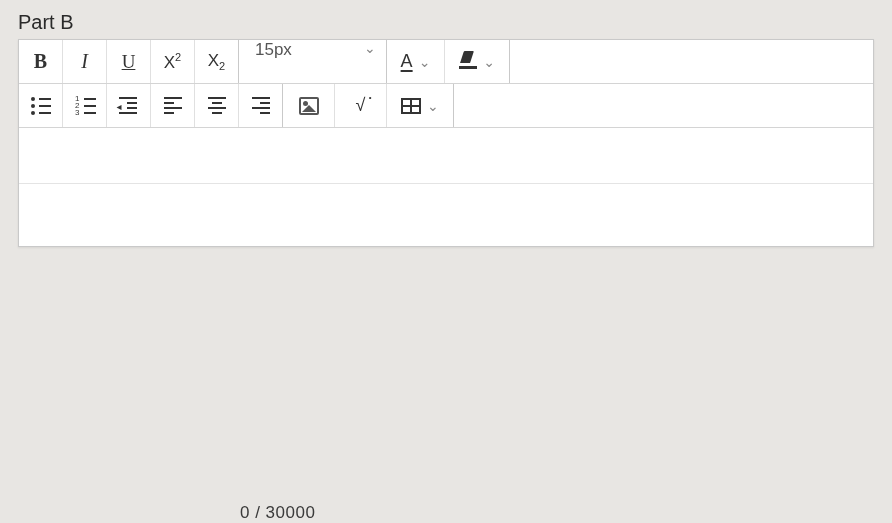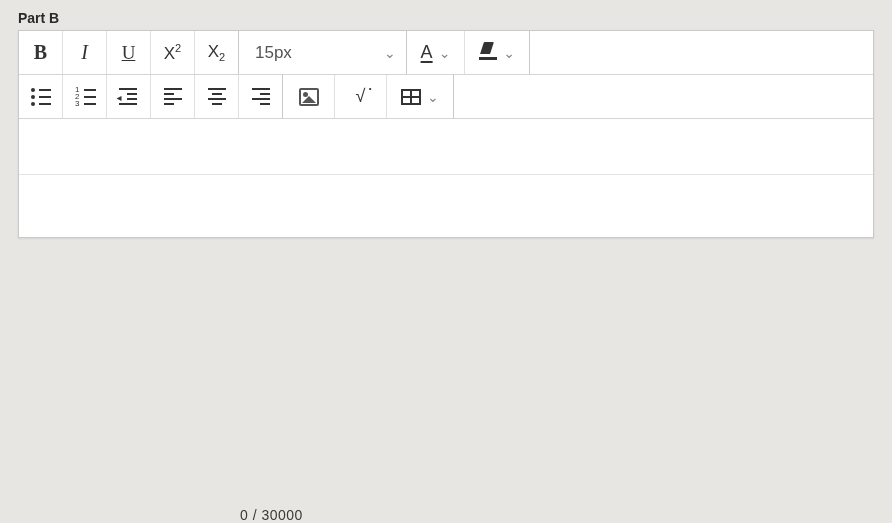--- a/index.html
+++ b/index.html
@@ -11,23 +11,23 @@
     color: #2a2a2a;
     padding: 8px 18px 0 18px;
     overflow: hidden;
     position: relative;
   }
   .content {
     font-size: 21px;
     line-height: 1.45;
   }
   .part-label {
-    font-weight: 700;
+    font-weight: 400;
     margin-bottom: 2px;
-    font-size: 14px;
+    font-size: 20px;
   }
   .para {
     margin-bottom: 14px;
   }
   .italic-x { font-style: italic; }
   .instr {
     margin-bottom: 10px;
   }
   .editor-wrap {
     background: #fff;
@@ -48,22 +48,22 @@
     width: 44px;
     border-right: 1px solid #e0e0e0;
     color: #333;
     font-size: 18px;
     cursor: pointer;
     user-select: none;
   }
   .tbtn.wide { width: auto; padding: 0 14px; gap: 6px; }
   .tbtn.sep-strong { border-right: 1px solid #c9c9c9; }
   .font-size-sel {
-    display: flex; align-items: center; padding: 0 10px 0 16px;
-    color: #555; font-size: 17px; gap: 92px;
+    display: flex; padding: 0 10px 0 16px;
+    color: #555; font-size: 17px; gap: 72px;
     border-right: 1px solid #c9c9c9;
     cursor: pointer;
   }
   .chev { font-size: 14px; color: #888; }
   .tc-a { text-decoration: underline; text-decoration-thickness: 2px; text-underline-offset: 3px; font-size: 18px; }
   .hl-ico {
     display:inline-block; width:18px; height:14px;
     border-bottom: 3px solid #333; position: relative;
   }
   .hl-ico::before{
@@ -98,21 +98,21 @@
   .blank-row { height: 56px; border-bottom: 1px solid #e4e4e4;}
   .editor-area {
     min-height: 62px;
     padding: 8px 10px;
     font-size: 16px;
     outline: none;
     color:#222;
   }
   .footer {
     position:absolute; bottom:0; left:0; right:0;
-    color:#3a3a3a; font-size:14px;
+    color:#3a3a3a; font-size:17px;
     padding: 0 0 0 240px;
     letter-spacing: 0.5px;
   }
   .tb-remainder { flex:1; border-right:none; cursor:default;}
 </style>
 </head>
 <body>
 
 <div class="content">
   <div class="part-label">Part B</div>

